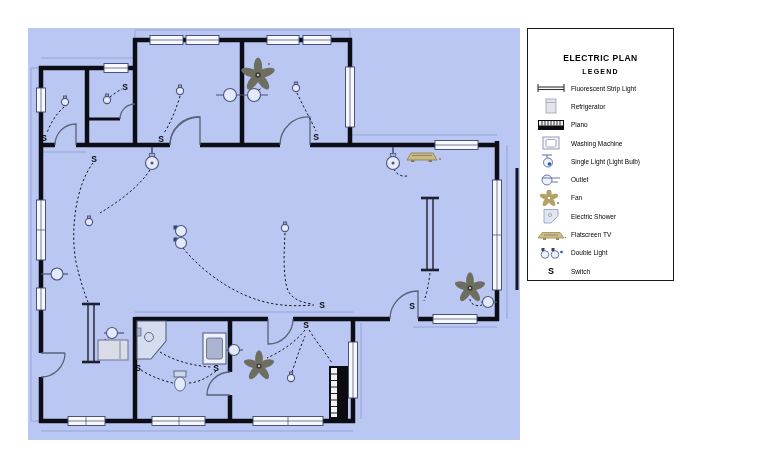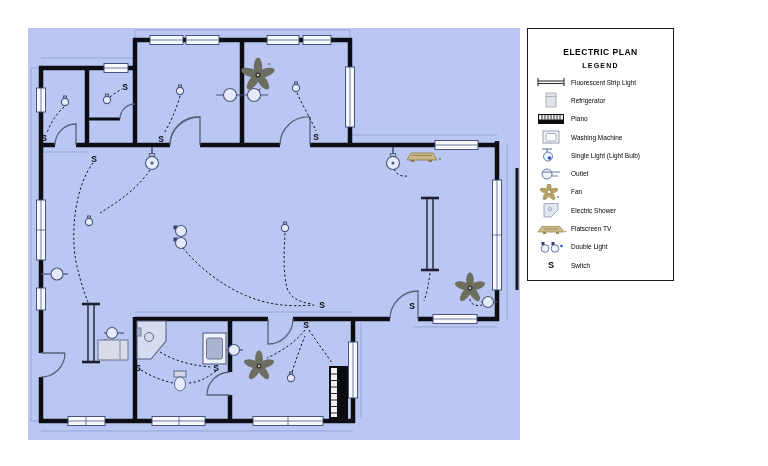--- a/index.html
+++ b/index.html
@@ -12,21 +12,21 @@
   .winline{stroke:#39466e;stroke-width:0.7;}
   .door{stroke:#5a6278;stroke-width:1.3;fill:none;}
   .wire{stroke:#14141e;stroke-width:1;fill:none;stroke-dasharray:2.3 2.3;}
   .dim{stroke:#8b98c9;stroke-width:0.7;}
   .fix{stroke:#4a5578;stroke-width:1.1;fill:#e4eafb;}
   .fixdark{stroke:#4a5578;stroke-width:1;fill:#aab3cf;}
   .switch-text{font:bold 8.5px "Liberation Sans",sans-serif;fill:#0a0a14;text-anchor:middle;}
   
   #legend{position:absolute;left:527px;top:28px;width:147px;height:253px;background:#ffffff;
           border:1.4px solid #1a1a1a;box-sizing:border-box;}
-  #legend .ttl{text-align:center;font-weight:bold;font-size:8.5px;letter-spacing:0.5px;margin-top:18px;color:#000;}
+  #legend .ttl{text-align:center;font-weight:bold;font-size:8.5px;letter-spacing:0.5px;margin-top:24px;color:#000;}
   #legend .sub{text-align:center;font-weight:bold;font-size:7px;letter-spacing:1.2px;margin-top:5px;color:#000;}
   .lrow{display:flex;align-items:center;height:18.3px;padding-left:3px;}
   .lrow .ic{width:40px;display:flex;justify-content:center;align-items:center;flex:none;}
   .lrow .lb{font-size:6.5px;color:#000;}
   .lrow .sglyph{font-weight:bold;font-size:9px;color:#000;width:40px;text-align:center;flex:none;}
 </style>
 </head>
 <body>
 
 <div id="page">

